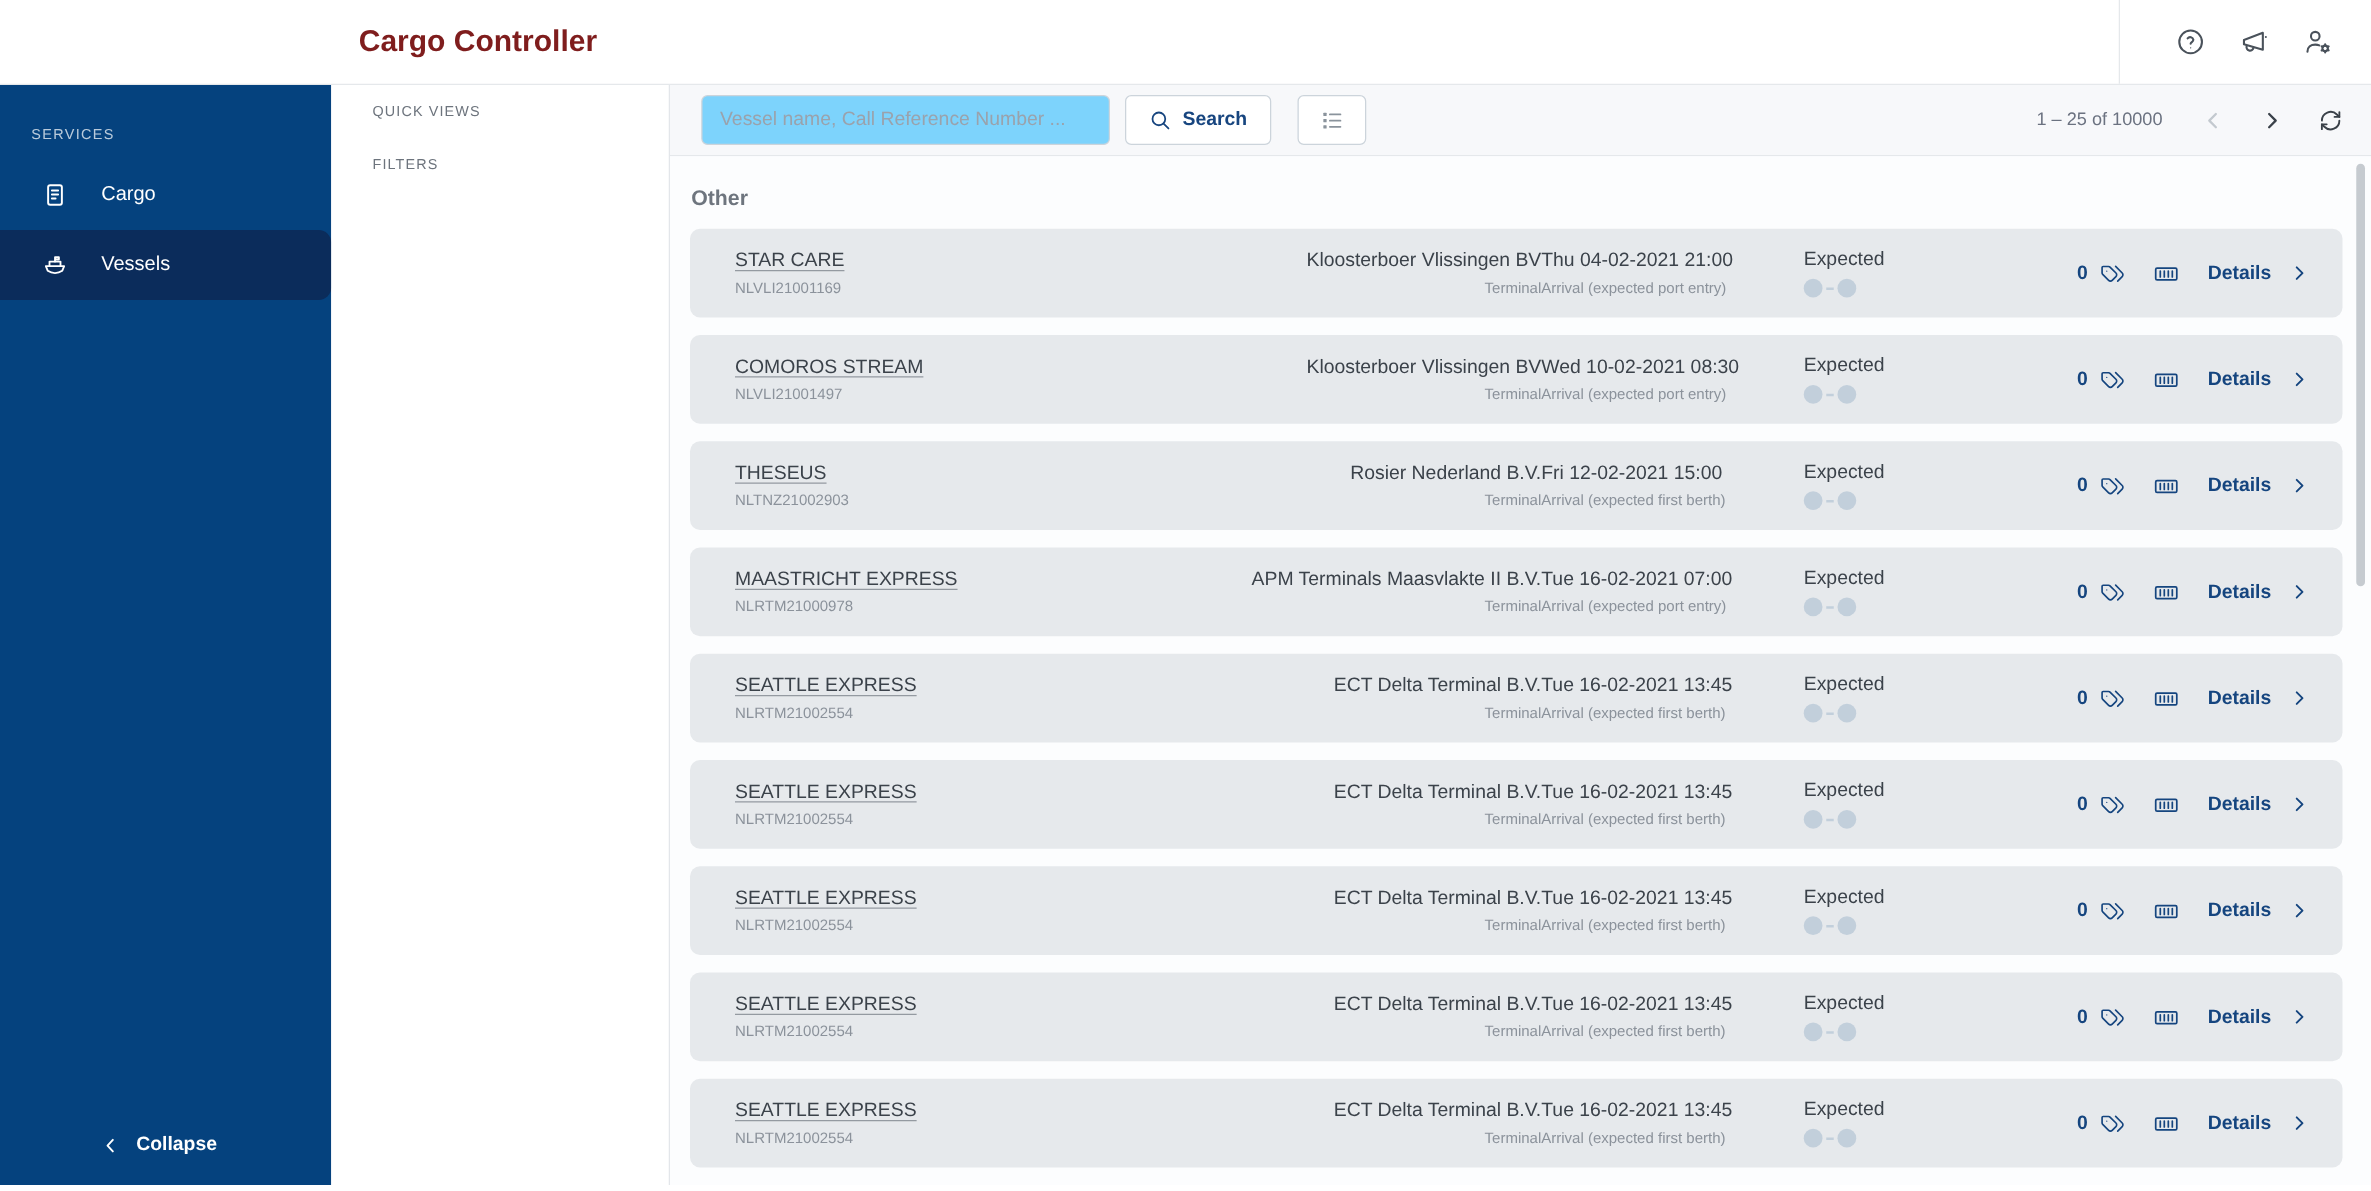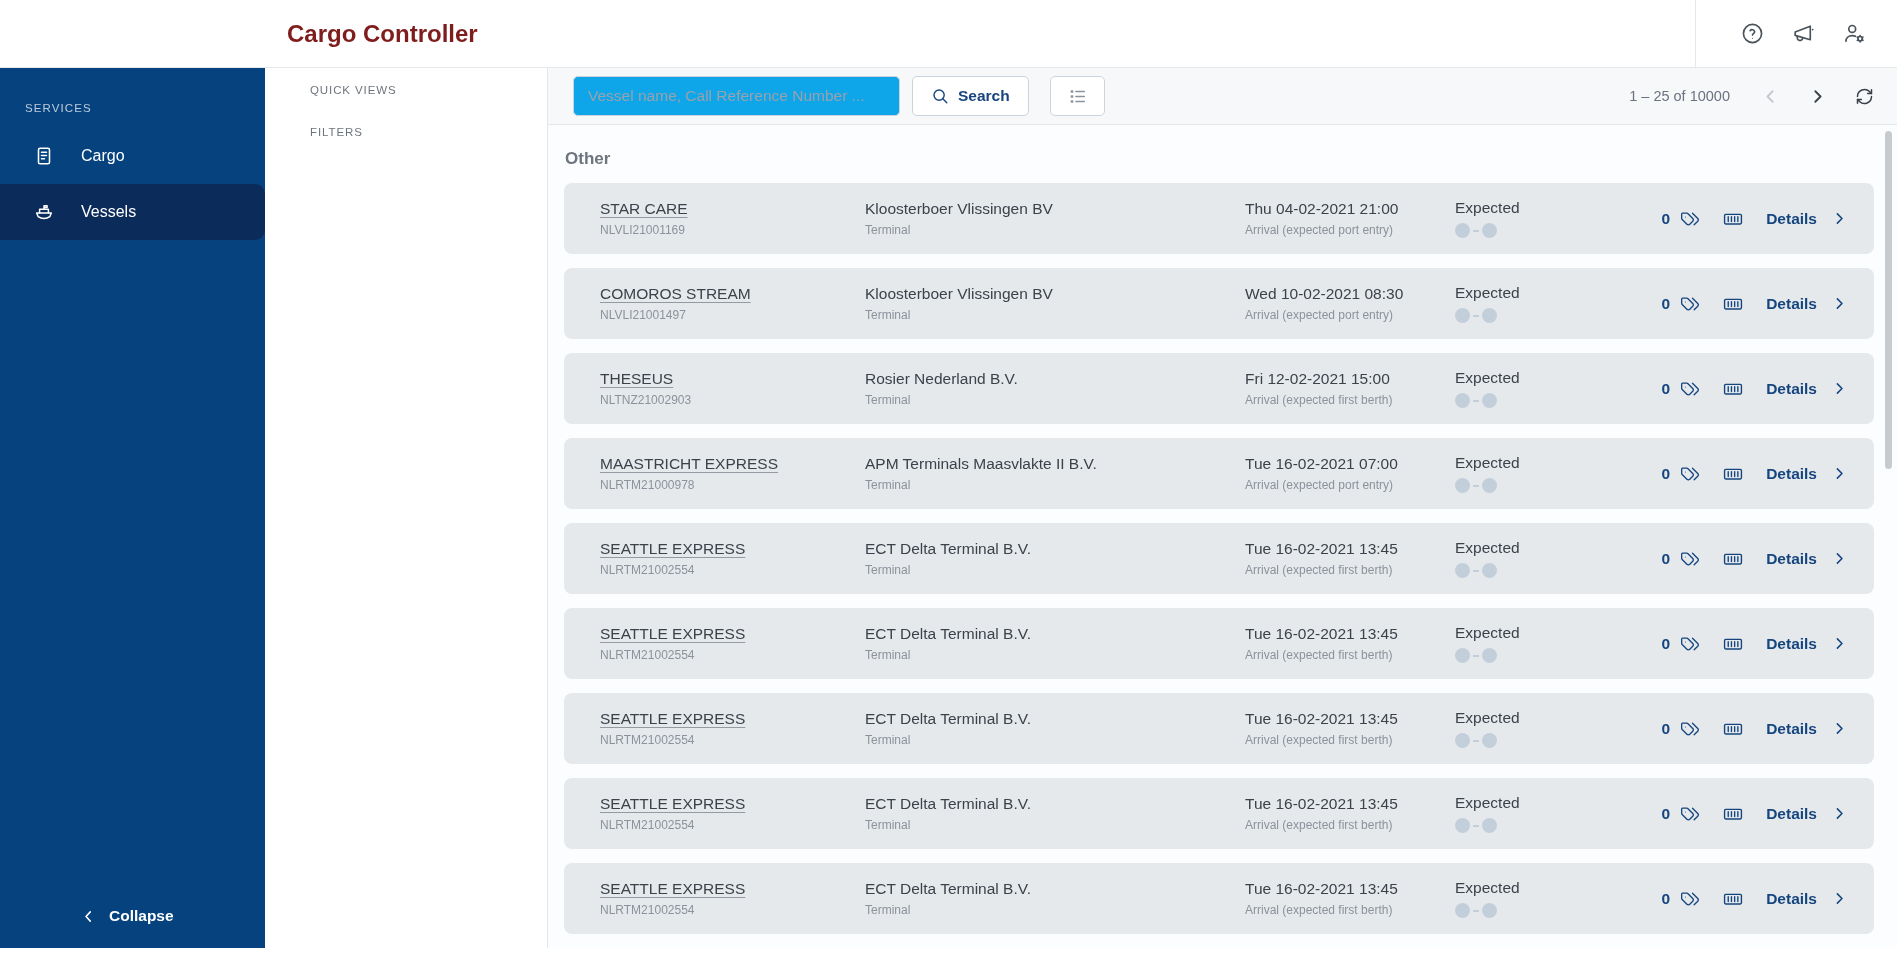--- a/index.html
+++ b/index.html
@@ -39,41 +39,41 @@
   .topbar { height:68px; background:#fff; border-bottom:1px solid #e5e8eb; display:flex; align-items:center; padding:0 24px 0 22px; margin-left:-272px; padding-left:294px; }
   .page-title { font-size:24px; font-weight:700; color:#7f1d1d; }
   .topbar-right { margin-left:auto; display:flex; align-items:center; height:100%; }
   .topbar-divider { width:1px; height:100%; background:#e5e8eb; margin-right:24px; }
   .icon-btn { background:none; border:none; cursor:pointer; color:#4a525b; display:flex; align-items:center; justify-content:center; padding:6px; }
   .icon-btn svg { width:25px; height:25px; }
   .topbar-right .icon-btn { margin-left:14px; }
 
   
   .toolbar { height:57px; background:#f7f8fa; border-bottom:1px solid #e5e8eb; display:flex; align-items:center; padding:0 18px 0 25px; flex-shrink:0; }
-  .search-input { width:327px; height:40px; border:1px solid #ccd4db; border-radius:5px; background:#0ea5e9; padding:0 14px; font-size:15.5px; color:#333; font-family:inherit; outline:none; }
+  .search-input { width:327px; height:40px; border:1px solid #ccd4db; border-radius:5px; background:#7dd3fc; padding:0 14px; font-size:15.5px; color:#333; font-family:inherit; outline:none; }
   .search-input::placeholder { color:#9aa2ac; }
   .search-btn { margin-left:12px; height:40px; padding:0 18px; background:#fff; border:1px solid #ccd4db; border-radius:5px; display:flex; align-items:center; gap:9px; cursor:pointer; font-family:inherit; }
   .search-btn svg { width:18px; height:18px; color:#17457f; }
   .search-btn span { font-size:15.5px; font-weight:700; color:#17457f; }
   .view-btn { margin-left:21px; width:55px; height:40px; background:#fff; border:1px solid #ccd4db; border-radius:5px; display:flex; align-items:center; justify-content:center; cursor:pointer; color:#8a939c; }
   .view-btn svg { width:21px; height:21px; }
   .pager { margin-left:auto; display:flex; align-items:center; }
   .pager-label { font-size:14.5px; color:#6b7280; margin-right:26px; }
   .pager .icon-btn { padding:4px; margin-left:18px; }
   .pager .icon-btn svg { width:21px; height:21px; }
   .pager .disabled { color:#c3c9cf; cursor:default; }
   .pager .dark { color:#3a4149; }
 
   
   .content { flex:1; background:#fcfdfe; padding:0 23px 0 16px; position:relative; overflow:hidden; }
   .group-title { font-size:17px; color:#6e757e; margin:24px 0 14px 1px; }
   .vessel-row { height:71px; border-radius:8px; background:#e6e9ec; margin-bottom:14px; display:flex; align-items:center; padding:0 26px 0 36px; }
   .cell { display:flex; flex-direction:column; gap:5px; }
   .cell-vessel { width:265px; }
-  .cell-terminal { width:380px; }
+  .cell-terminal { width:380px;align-items:flex-end; }
   .cell-datetime { width:210px; }
   .cell-status { width:160px; }
   .cell .main-txt { font-size:15.5px; color:#3b424a; }
   .cell .sub-txt { font-size:12px; color:#8b929b; }
   .vessel-link { font-size:15.5px; color:#3b424a; text-decoration:underline; text-underline-offset:3px; text-decoration-color:rgba(80,90,100,.55); cursor:pointer; width:max-content; }
   .status-dots { display:flex; align-items:center; gap:3px; margin-top:1px; }
   .status-dots .dot { width:15px; height:15px; border-radius:50%; background:#c2cfdb; }
   .status-dots .dash { width:6px; height:2px; background:#c2cfdb; }
   .row-right { margin-left:auto; display:flex; align-items:center; color:#15457f; }
   .label-count { font-size:15.5px; font-weight:600; color:#15457f; }
@@ -153,21 +153,21 @@
           <svg viewBox="0 0 24 24" fill="none" stroke="currentColor" stroke-width="1.6" stroke-linecap="round" stroke-linejoin="round">
               <circle cx="9.8" cy="7.6" r="3.3"></circle>
               <path d="M3.8 19.5c0-3.5 2.7-5.4 6-5.4 1.1 0 2.2.2 3.1.6"></path>
               <circle cx="17.4" cy="17" r="2.1"></circle>
               <path d="M17.4 13.9v1M17.4 19.1v1M14.7 15.4l.9.5M19.2 18l.9.5M14.7 18.6l.9-.5M19.2 16l.9-.5"></path>
             </svg>
         </button>
       </div>
     </header>
 
-    <div style="display:flex; flex:1; min-height:0;margin-left:12px;">
+    <div style="display:flex; flex:1; min-height:0;">
 
       <aside class="subbar">
         <div class="sub-label">QUICK VIEWS</div>
         <div class="sub-label filters-label">FILTERS</div>
       </aside>
 
       <section style="flex:1; display:flex; flex-direction:column; min-width:0;">
         <div class="toolbar">
           <input class="search-input" type="text" placeholder="Vessel name, Call Reference Number ..." style="">
           <button class="search-btn">

